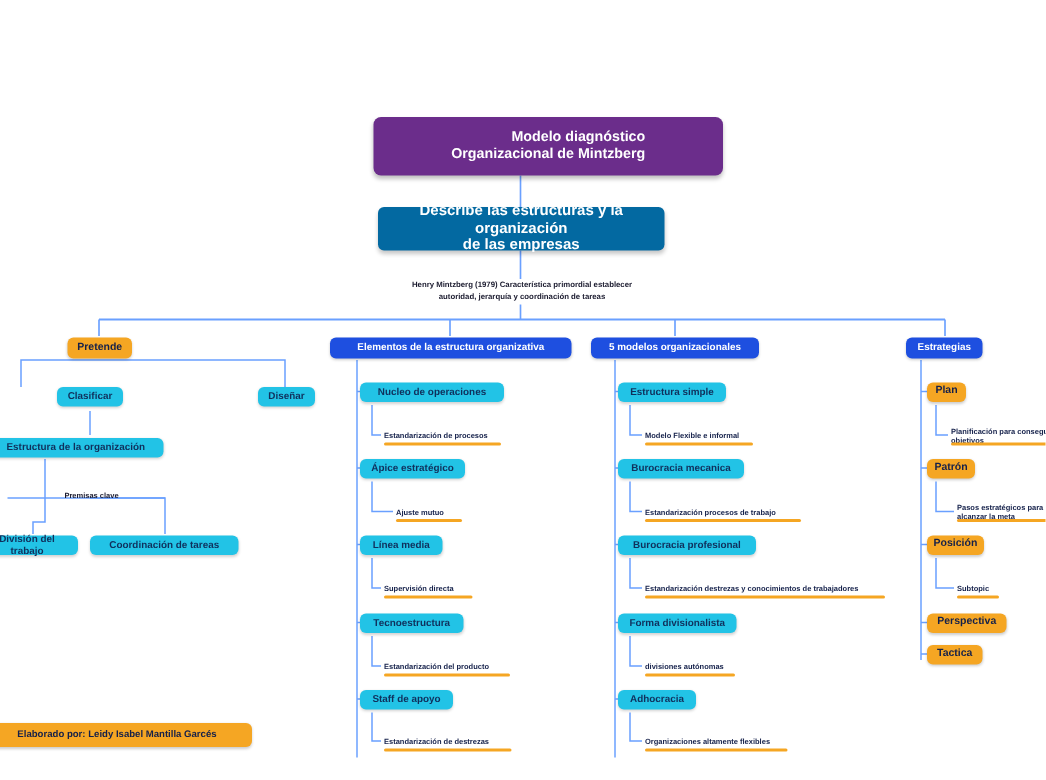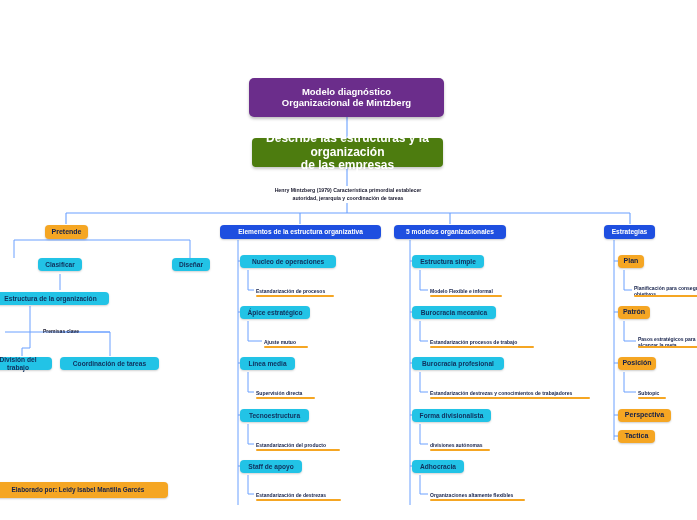--- a/index.html
+++ b/index.html
@@ -35,24 +35,24 @@
     background: #6b2d8b;
     color: #ffffff;
     font-weight: bold;
     font-size: 9.5px;
     border-radius: 5px;
     padding: 4px 6px;
     box-shadow: 0 2px 3px rgba(0,0,0,0.25);
   }
   
   .n-blue {
-    background: #4d7c0f;
+    background: #0369a1;
     color: #ffffff;
     font-weight: bold;
-    font-size: 12px;
+    font-size: 10px;
     border-radius: 4px;
     padding: 3px 5px;
     box-shadow: 0 2px 3px rgba(0,0,0,0.22);
   }
   
   .n-note {
     color: #1a1a2e;
     font-size: 5.2px;
     font-weight: bold;
     background: transparent;
@@ -182,21 +182,21 @@
     <path d="M614,312 L620,312"></path>
     <path d="M614,363 L620,363"></path>
     <path d="M614,415 L620,415"></path>
     <path d="M614,436 L620,436"></path>
     <path d="M624,270 L624,290 L632,290"></path>
     <path d="M624,321 L624,341 L636,341"></path>
     <path d="M624,372 L624,392 L636,392"></path>
   </g>
 </svg>
 
-<div class="node n-root" style="left:249px; top:78px; width:195px; height:39px;">Modelo diagnóstico
+<div class="node n-root" style="left:249px; top:78px; width:233px; height:39px;text-align:right;">Modelo diagnóstico
 Organizacional de Mintzberg</div>
 
 <div class="node n-blue" style="left:252px; top:138px; width:191px; height:29px;">Describe las estructuras y la organización
 de las empresas</div>
 
 <div class="node n-note" style="left:252px; top:186px; width:192px; height:17px;">Henry Mintzberg (1979) Característica primordial establecer
 autoridad, jerarquía y coordinación de tareas</div>
 
 <div class="node n-orange" style="left:45px; top:225px; width:43px; height:14px;">Pretende</div>
 

